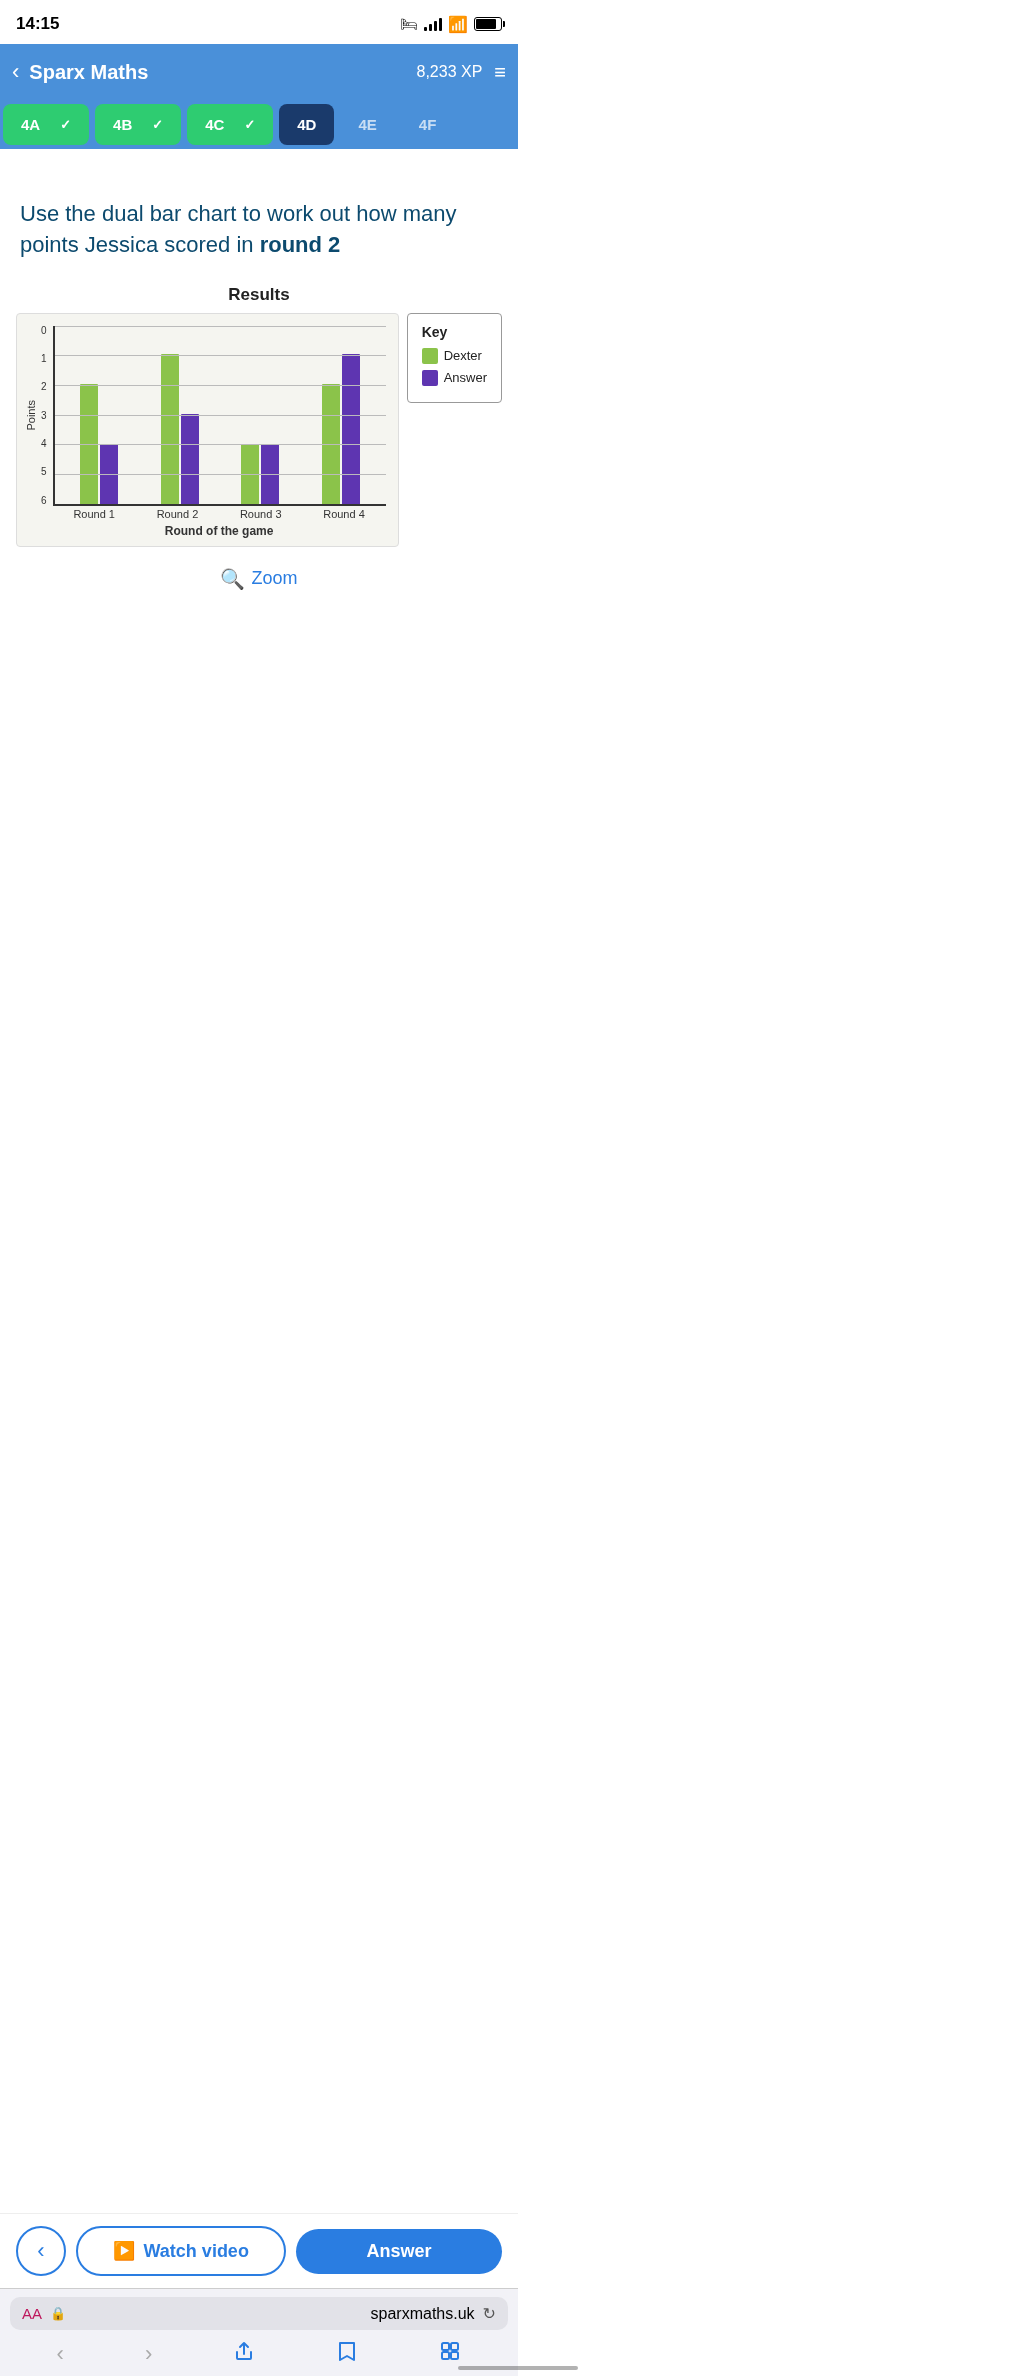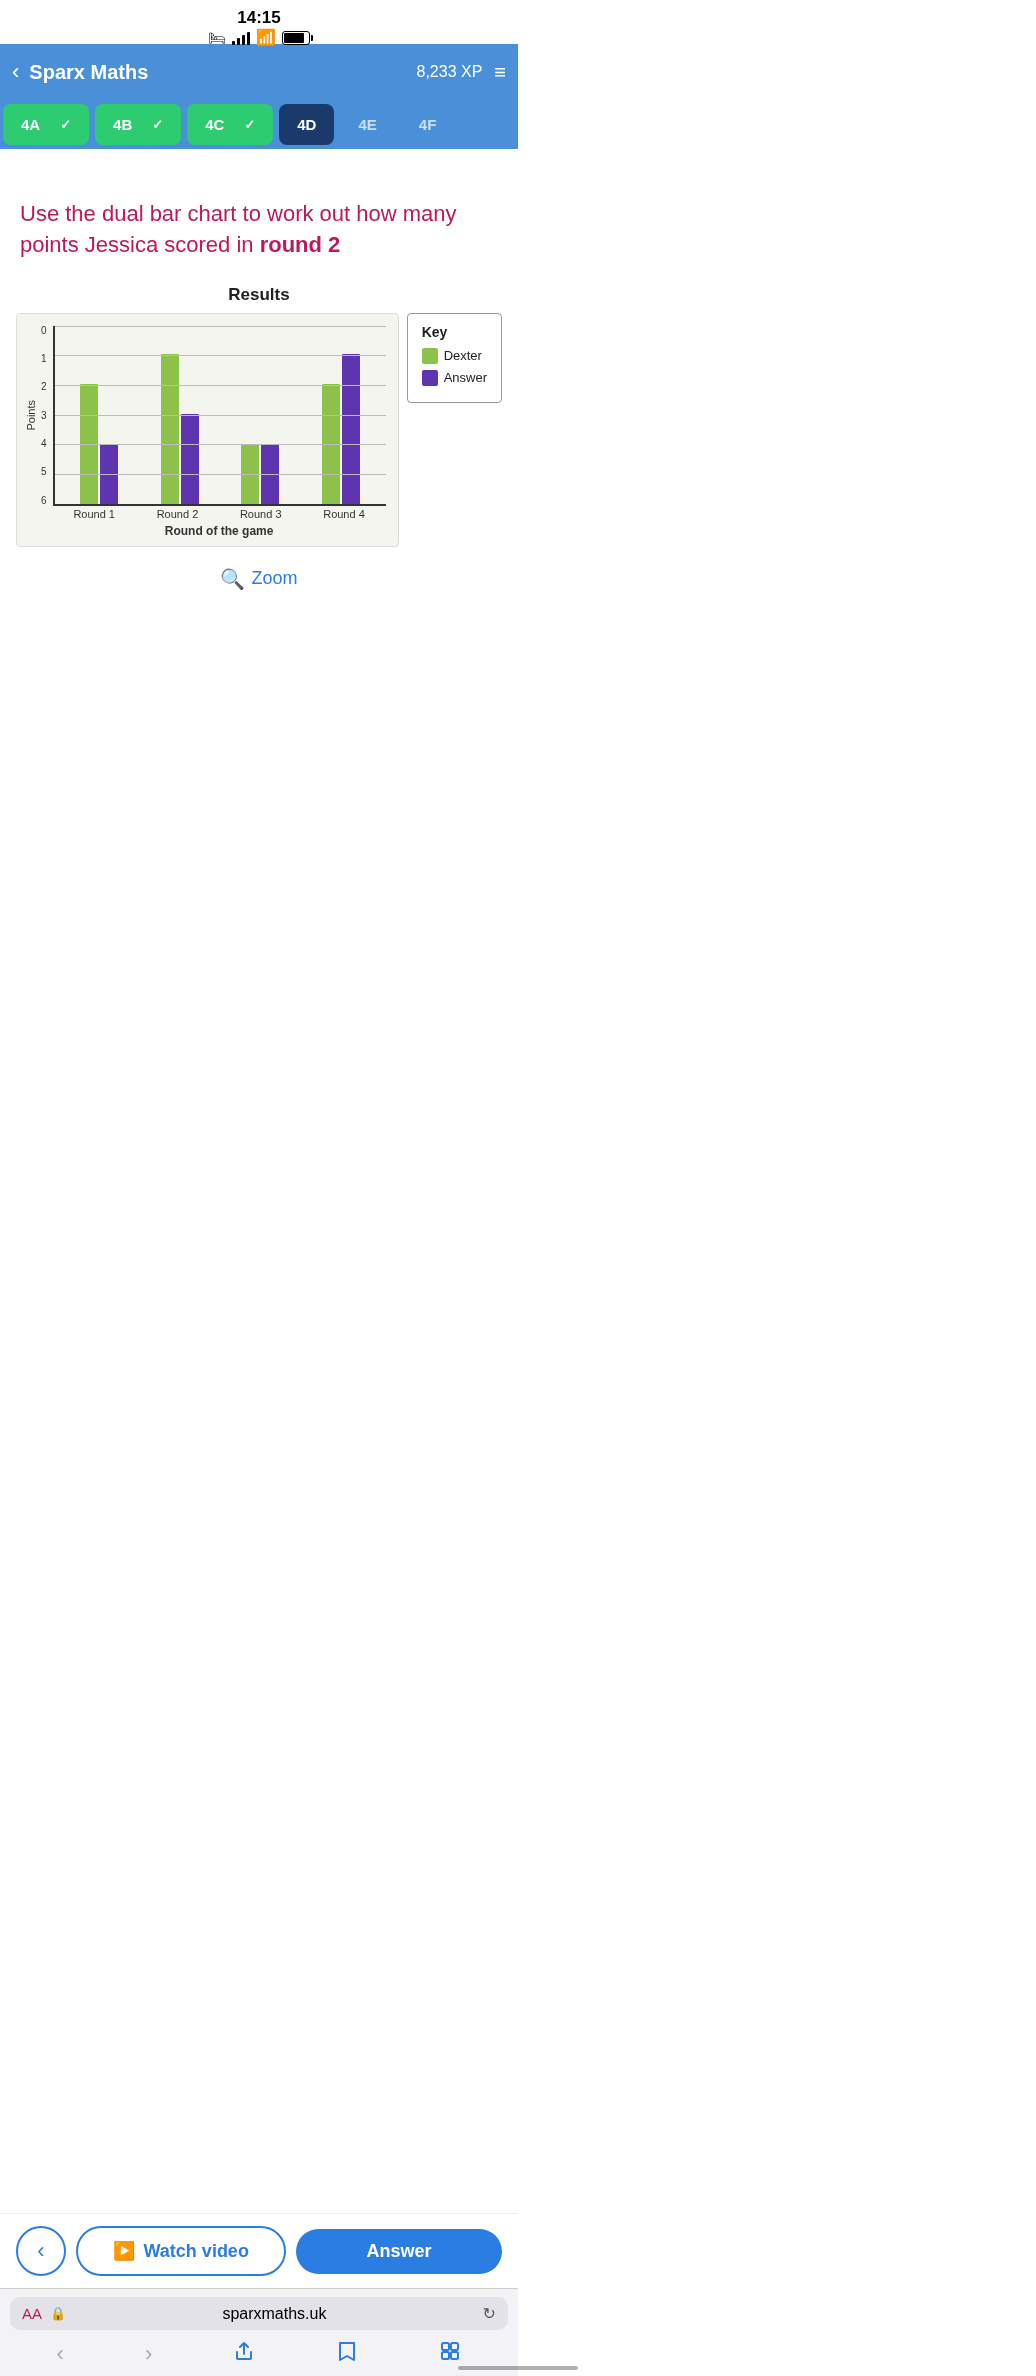--- a/index.html
+++ b/index.html
@@ -13,21 +13,20 @@
     }
 
     
     .status-bar {
       background: #fff;
       display: flex;
       justify-content: space-between;
       align-items: center;
       padding: 8px 16px 4px;
       height: 44px;
-      flex-direction: column;
     }
     .status-time {
       font-size: 17px;
       font-weight: 600;
       color: #000;
     }
     .status-icons {
       display: flex;
       align-items: center;
       gap: 6px;
@@ -165,21 +164,21 @@
       color: #fff;
       padding: 10px 28px;
       border-radius: 6px;
       font-size: 18px;
       font-weight: 500;
     }
 
     
     .question-text {
       font-size: 22px;
-      color: #be185d;
+      color: #0c4a6e;
       line-height: 1.4;
       margin-bottom: 24px;
       padding: 0 4px;
     }
     .question-text strong {
       font-weight: 800;
     }
 
     
     .chart-section {
@@ -393,21 +392,21 @@
       font-weight: 500;
     }
     .safari-lock {
       font-size: 13px;
       color: #555;
     }
     .safari-url {
       flex: 1;
       font-size: 16px;
       color: #000;
-      text-align: center;
+      text-align: right;
     }
     .safari-refresh {
       font-size: 16px;
       color: #555;
       cursor: pointer;
     }
     .safari-nav {
       display: flex;
       justify-content: space-around;
       align-items: center;

